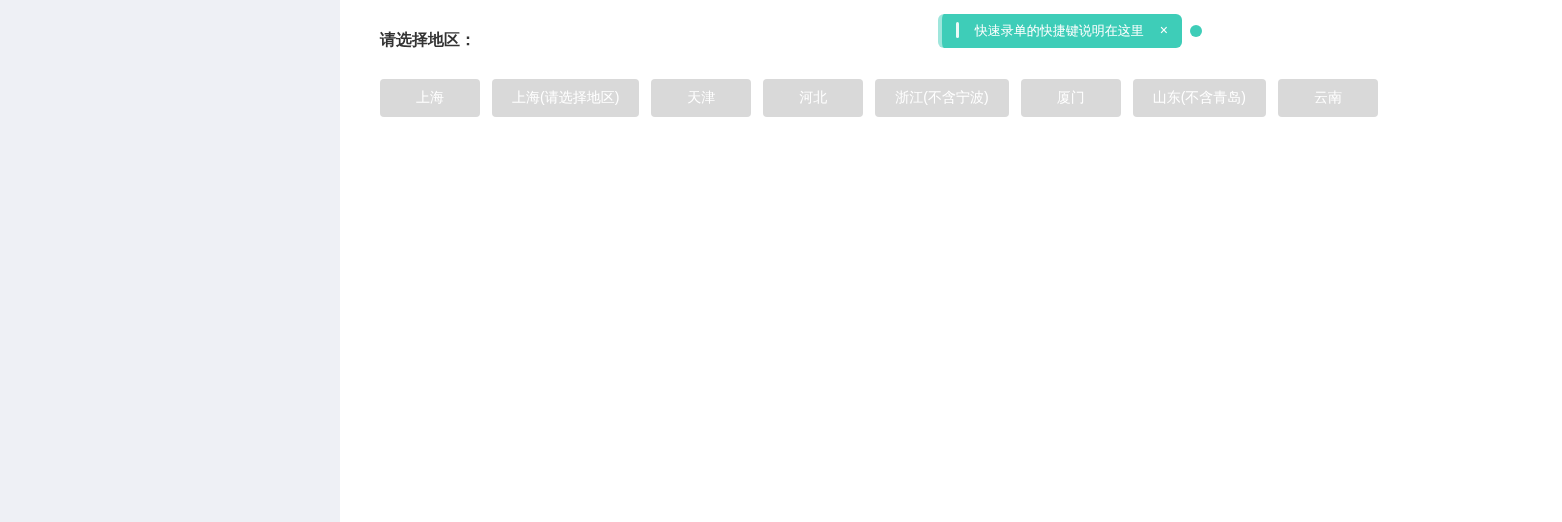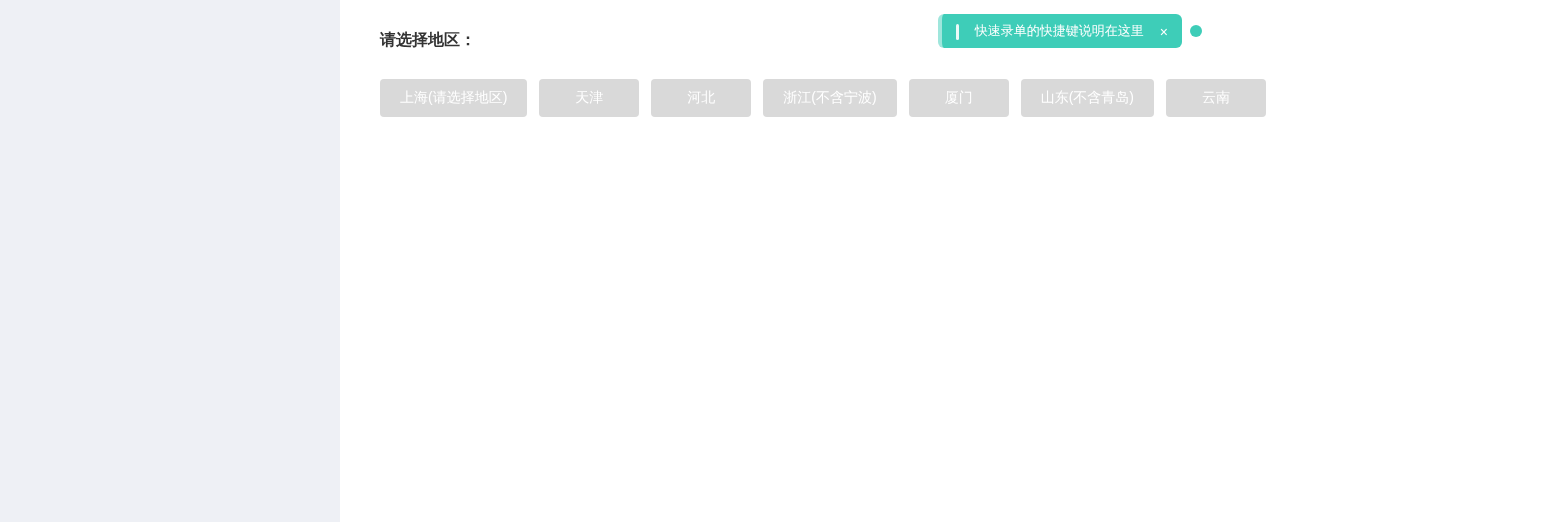--- a/index.html
+++ b/index.html
@@ -71,21 +71,21 @@
       gap: 8px;
     }
 
     .tooltip-badge {
       background: #3ecdb8;
       color: #fff;
       font-size: 13px;
       padding: 8px 14px;
       border-radius: 6px;
       display: flex;
-      align-items: flex-end;
+      align-items: flex-start;
       gap: 10px;
       white-space: nowrap;
       border-left: 4px solid rgba(255,255,255,0.5);
       margin-left: 48px;
     }
 
     .tooltip-badge .bar {
       display: inline-block;
       width: 3px;
       height: 16px;
@@ -111,20 +111,21 @@
 </head>
 <body>
 
 <div class="sidebar"></div>
 
 <div class="main-content">
   <div class="page-title">请选择地区：</div>
 
   <div class="region-buttons">
 
+  <button class="region-btn">上海</button>
       <button class="region-btn">上海(请选择地区)</button>
       <button class="region-btn">天津</button>
       <button class="region-btn">河北</button>
       <button class="region-btn">浙江(不含宁波)</button>
       <button class="region-btn">厦门</button>
       <button class="region-btn">山东(不含青岛)</button>
       <button class="region-btn">云南</button>
     </div>
 </div>
 

